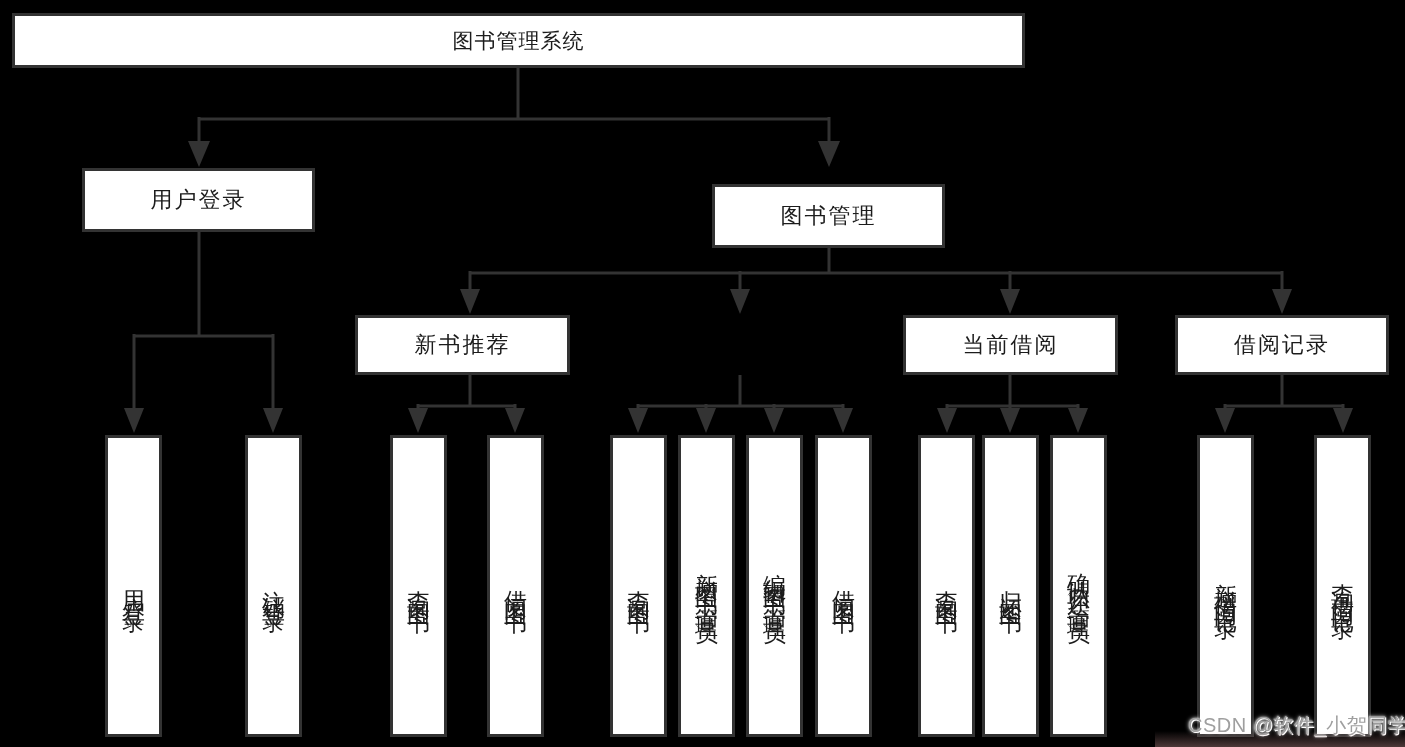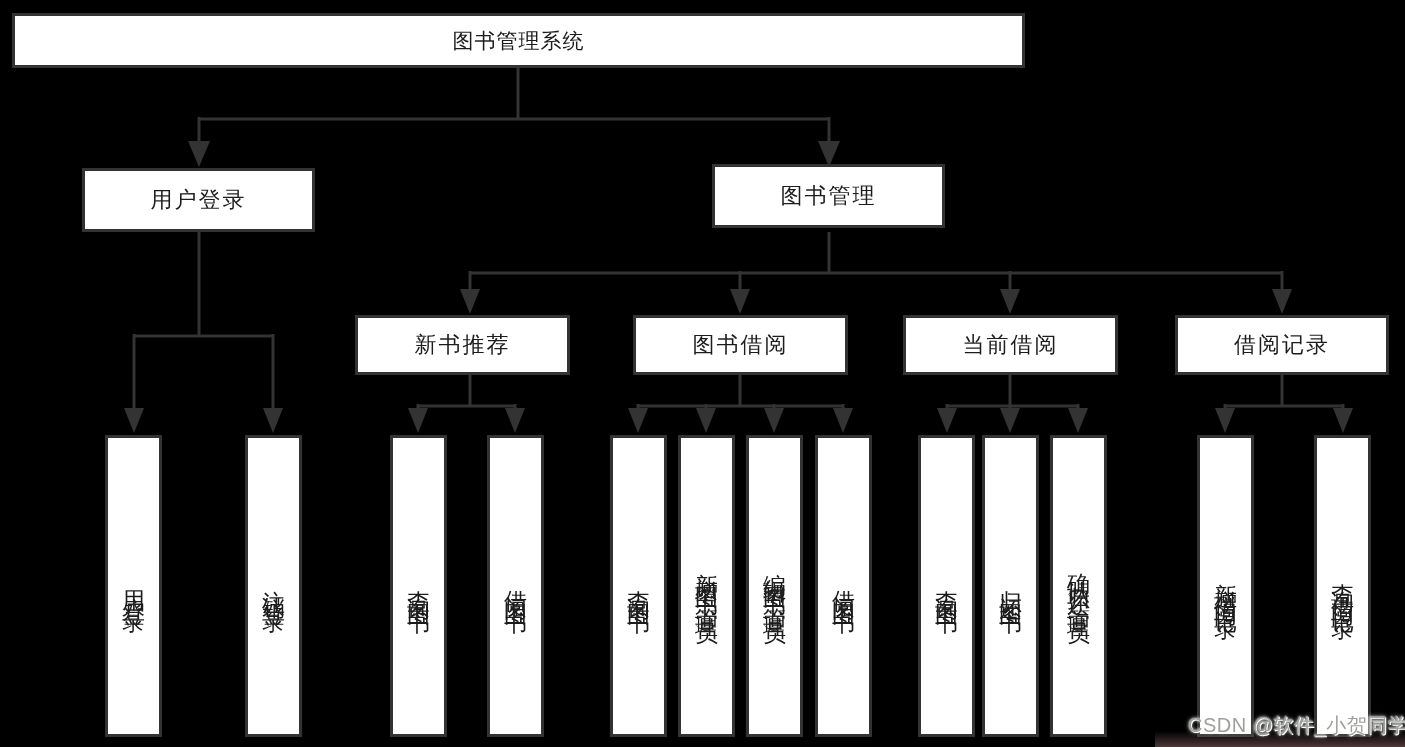--- a/index.html
+++ b/index.html
@@ -68,29 +68,26 @@
     </g>
   </svg>
 
   <div class="box hbox root" style="left:12px;top:13px;width:1013px;height:55px">
     <span>图书管理系统</span>
   </div>
 
   <div class="box hbox" style="left:82px;top:168px;width:233px;height:64px">
     <span>用户登录</span>
   </div>
-  <div class="box hbox" style="left:712px;top:164px;width:233px;height:64px">
+  <div class="box hbox" style="left:712px;top:184px;width:233px;height:64px">
     <span>图书管理</span>
   </div>
 
   <div class="box hbox" style="left:355px;top:315px;width:215px;height:60px">
     <span>新书推荐</span>
-  </div>
-  <div class="box hbox" style="left:633px;top:315px;width:215px;height:60px">
-    <span>图书借阅</span>
   </div>
   <div class="box hbox" style="left:1175px;top:315px;width:214px;height:60px">
     <span>借阅记录</span>
   </div>
   <div class="box hbox" style="left:903px;top:315px;width:215px;height:60px">
     <span>当前借阅</span>
   </div>
 
   <div class="box vbox" style="left:105px;top:435px;width:57px;height:302px">
     <span>用户登录</span>

